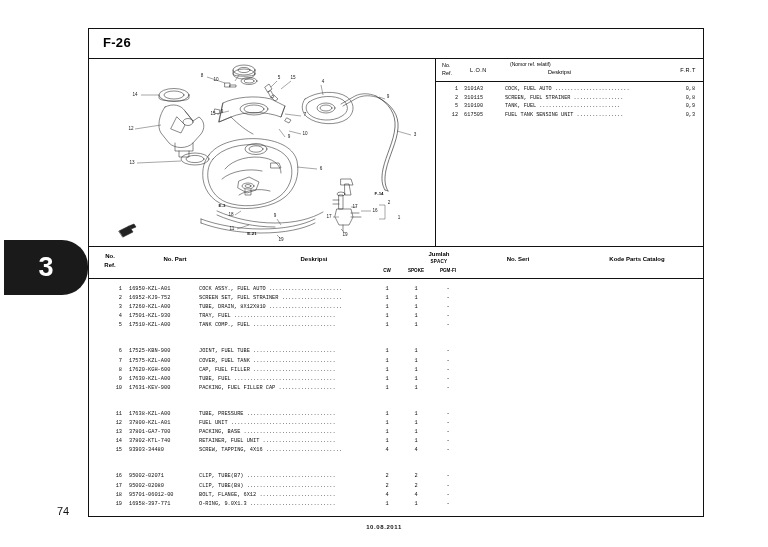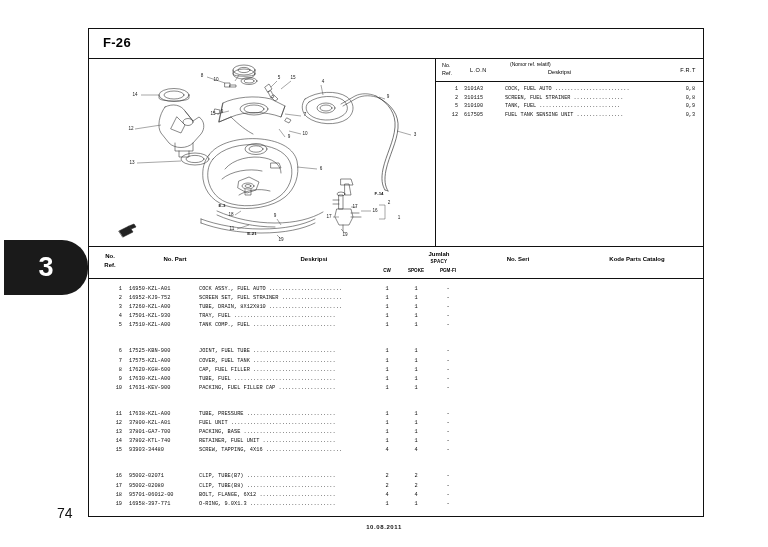--- a/index.html
+++ b/index.html
@@ -105,21 +105,21 @@
     background:#1a1a1a;border-radius:0 26px 26px 0;
   }
   .tab span{
     position:absolute;left:0;top:0;width:100%;height:100%;
     display:flex;align-items:center;justify-content:center;
     color:#fff;font-size:27px;font-weight:bold;font-family:"Liberation Sans",sans-serif;
   }
 
   
   .page-num{
-    position:absolute;left:57px;top:505px;font-size:14px;color:#111;
+    position:absolute;left:57px;top:505px;font-size:11px;color:#111;
   }
   .footer-date{
     position:absolute;left:0;top:524px;width:768px;text-align:center;
     font-size:6px;color:#111;letter-spacing:.6px;font-weight:bold;
   }
 
   
   text{font-family:"Liberation Sans",sans-serif;}
 </style>
 </head>

